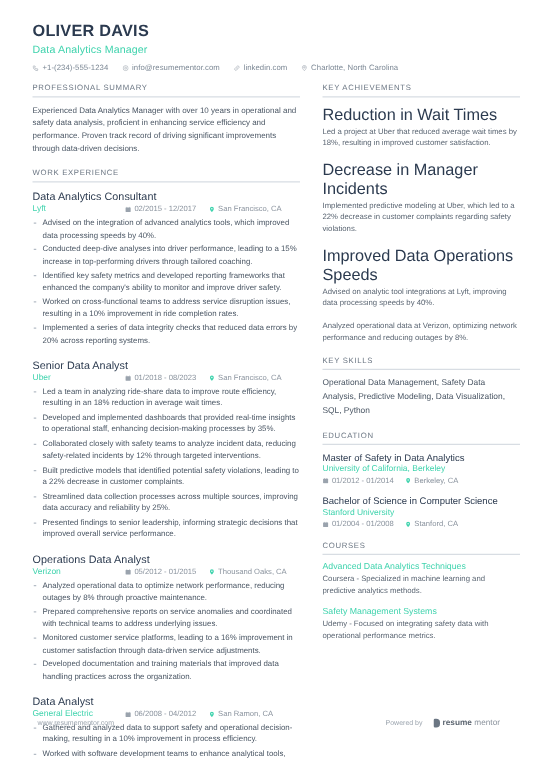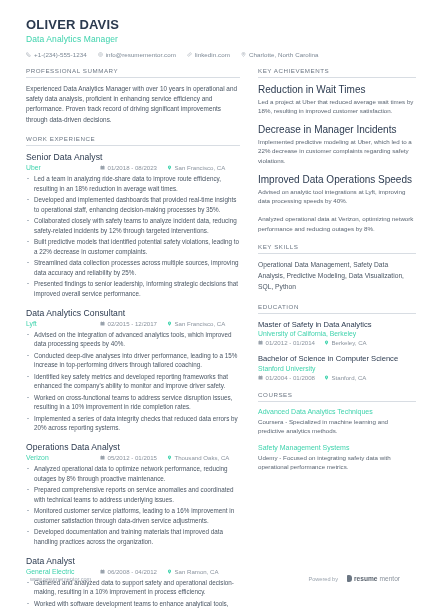--- a/index.html
+++ b/index.html
@@ -48,21 +48,21 @@
   ul.bullets li{
     position:relative;padding-left:8px;font-size:6.3px;line-height:1.55;
     color:#4a5664;margin-bottom:1.5px;
   }
   ul.bullets li:before{
     content:"";position:absolute;left:1px;top:4px;width:2px;height:1px;background:#b4bcc5;
   }
 
   
   .ach{margin-bottom:8px;}
-  .ach-title{font-size:10px;color:#2b3a4f;margin-bottom:2px;}
+  .ach-title{font-size:13px;color:#2b3a4f;margin-bottom:2px;}
   .ach-desc{font-size:6.2px;line-height:1.55;color:#5a6572;}
 
   .skills-text{font-size:6.7px;line-height:1.62;color:#4a5664;}
 
   .edu{margin-bottom:8px;}
   .edu-degree{font-size:7.6px;color:#2b3a4f;line-height:1.25;margin-bottom:1px;}
   .edu-school{font-size:6.8px;color:#3fd3ad;margin-bottom:2px;}
   .edu-meta{display:flex;align-items:center;}
   .edu-meta .meta-item{margin-right:9px;}
 
@@ -144,20 +144,53 @@
 
       <div class="sec">
         <div class="sec-title">PROFESSIONAL SUMMARY</div>
         <div class="summary">Experienced Data Analytics Manager with over 10 years in operational and safety data analysis, proficient in enhancing service efficiency and performance. Proven track record of driving significant improvements through data-driven decisions.</div>
       </div>
 
       <div class="sec">
         <div class="sec-title">WORK EXPERIENCE</div>
 
         <div class="job">
+          <div class="job-title">Data Analytics Consultant</div>
+          <div class="job-meta">
+            <span class="company">Lyft</span>
+            <span class="meta-item">
+              <span>
+                <svg width="5" height="5" viewBox="0 0 16 16" fill="#9aa3ad">
+                    <rect x="1.5" y="3" width="13" height="11.5" rx="1"></rect>
+                    <rect x="4" y="1" width="1.6" height="3" rx=".6"></rect>
+                    <rect x="10.4" y="1" width="1.6" height="3" rx=".6"></rect>
+                  </svg>
+              </span>
+              <span>02/2015 - 12/2017</span>
+            </span>
+            <span class="meta-item">
+              <span>
+                <svg width="5" height="5" viewBox="0 0 16 16" fill="#3fd3ad">
+                    <path d="M8 15s5-5.2 5-8.8A5 5 0 003 6.2C3 9.8 8 15 8 15z"></path>
+                    <circle cx="8" cy="6.2" r="1.8" fill="#fff"></circle>
+                  </svg>
+              </span>
+              <span>San Francisco, CA</span>
+            </span>
+          </div>
+          <ul class="bullets">
+            <li>Advised on the integration of advanced analytics tools, which improved data processing speeds by 40%.</li>
+            <li>Conducted deep-dive analyses into driver performance, leading to a 15% increase in top-performing drivers through tailored coaching.</li>
+            <li>Identified key safety metrics and developed reporting frameworks that enhanced the company's ability to monitor and improve driver safety.</li>
+            <li>Worked on cross-functional teams to address service disruption issues, resulting in a 10% improvement in ride completion rates.</li>
+            <li>Implemented a series of data integrity checks that reduced data errors by 20% across reporting systems.</li>
+          </ul>
+        </div>
+
+        <div class="job">
           <div class="job-title">Senior Data Analyst</div>
           <div class="job-meta">
             <span class="company">Uber</span>
             <span class="meta-item">
               <span>
                 <svg width="5" height="5" viewBox="0 0 16 16" fill="#9aa3ad">
                     <rect x="1.5" y="3" width="13" height="11.5" rx="1"></rect>
                     <rect x="4" y="1" width="1.6" height="3" rx=".6"></rect>
                     <rect x="10.4" y="1" width="1.6" height="3" rx=".6"></rect>
                   </svg>
@@ -174,53 +207,20 @@
               <span>San Francisco, CA</span>
             </span>
           </div>
           <ul class="bullets">
             <li>Led a team in analyzing ride-share data to improve route efficiency, resulting in an 18% reduction in average wait times.</li>
             <li>Developed and implemented dashboards that provided real-time insights to operational staff, enhancing decision-making processes by 35%.</li>
             <li>Collaborated closely with safety teams to analyze incident data, reducing safety-related incidents by 12% through targeted interventions.</li>
             <li>Built predictive models that identified potential safety violations, leading to a 22% decrease in customer complaints.</li>
             <li>Streamlined data collection processes across multiple sources, improving data accuracy and reliability by 25%.</li>
             <li>Presented findings to senior leadership, informing strategic decisions that improved overall service performance.</li>
-          </ul>
-        </div>
-
-        <div class="job">
-          <div class="job-title">Data Analytics Consultant</div>
-          <div class="job-meta">
-            <span class="company">Lyft</span>
-            <span class="meta-item">
-              <span>
-                <svg width="5" height="5" viewBox="0 0 16 16" fill="#9aa3ad">
-                    <rect x="1.5" y="3" width="13" height="11.5" rx="1"></rect>
-                    <rect x="4" y="1" width="1.6" height="3" rx=".6"></rect>
-                    <rect x="10.4" y="1" width="1.6" height="3" rx=".6"></rect>
-                  </svg>
-              </span>
-              <span>02/2015 - 12/2017</span>
-            </span>
-            <span class="meta-item">
-              <span>
-                <svg width="5" height="5" viewBox="0 0 16 16" fill="#3fd3ad">
-                    <path d="M8 15s5-5.2 5-8.8A5 5 0 003 6.2C3 9.8 8 15 8 15z"></path>
-                    <circle cx="8" cy="6.2" r="1.8" fill="#fff"></circle>
-                  </svg>
-              </span>
-              <span>San Francisco, CA</span>
-            </span>
-          </div>
-          <ul class="bullets">
-            <li>Advised on the integration of advanced analytics tools, which improved data processing speeds by 40%.</li>
-            <li>Conducted deep-dive analyses into driver performance, leading to a 15% increase in top-performing drivers through tailored coaching.</li>
-            <li>Identified key safety metrics and developed reporting frameworks that enhanced the company's ability to monitor and improve driver safety.</li>
-            <li>Worked on cross-functional teams to address service disruption issues, resulting in a 10% improvement in ride completion rates.</li>
-            <li>Implemented a series of data integrity checks that reduced data errors by 20% across reporting systems.</li>
           </ul>
         </div>
 
         <div class="job">
           <div class="job-title">Operations Data Analyst</div>
           <div class="job-meta">
             <span class="company">Verizon</span>
             <span class="meta-item">
               <span>
                 <svg width="5" height="5" viewBox="0 0 16 16" fill="#9aa3ad">

